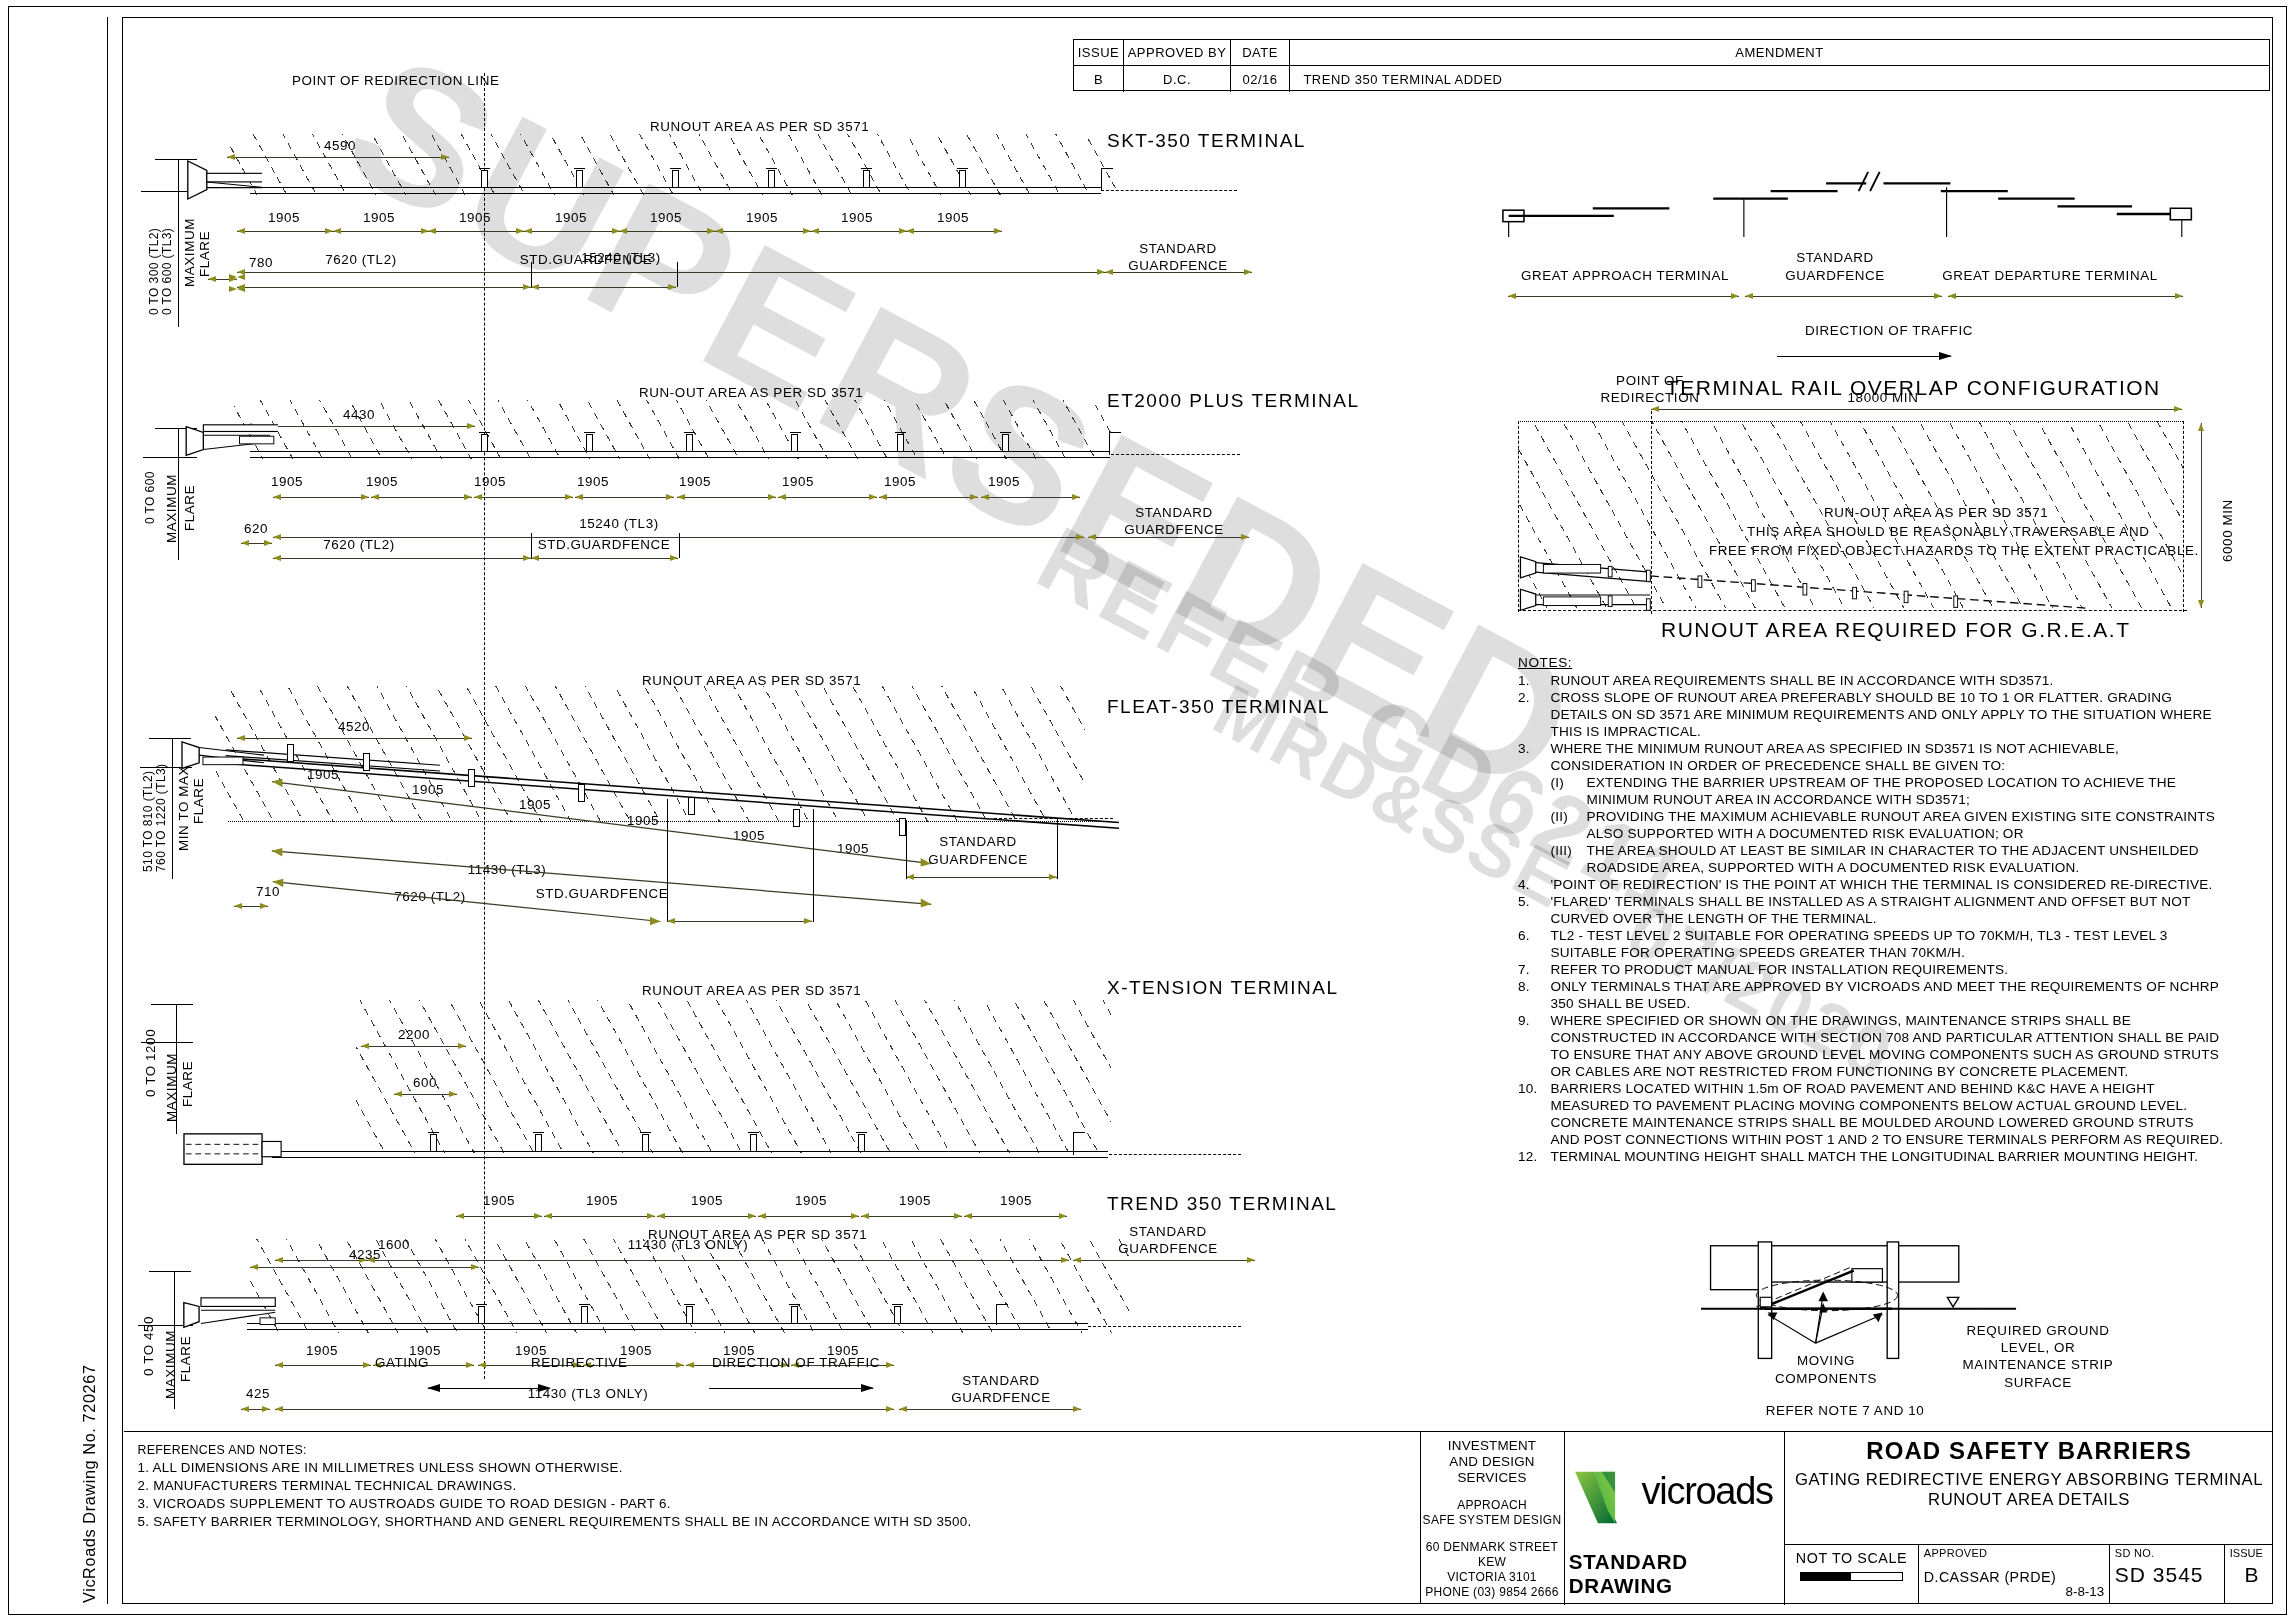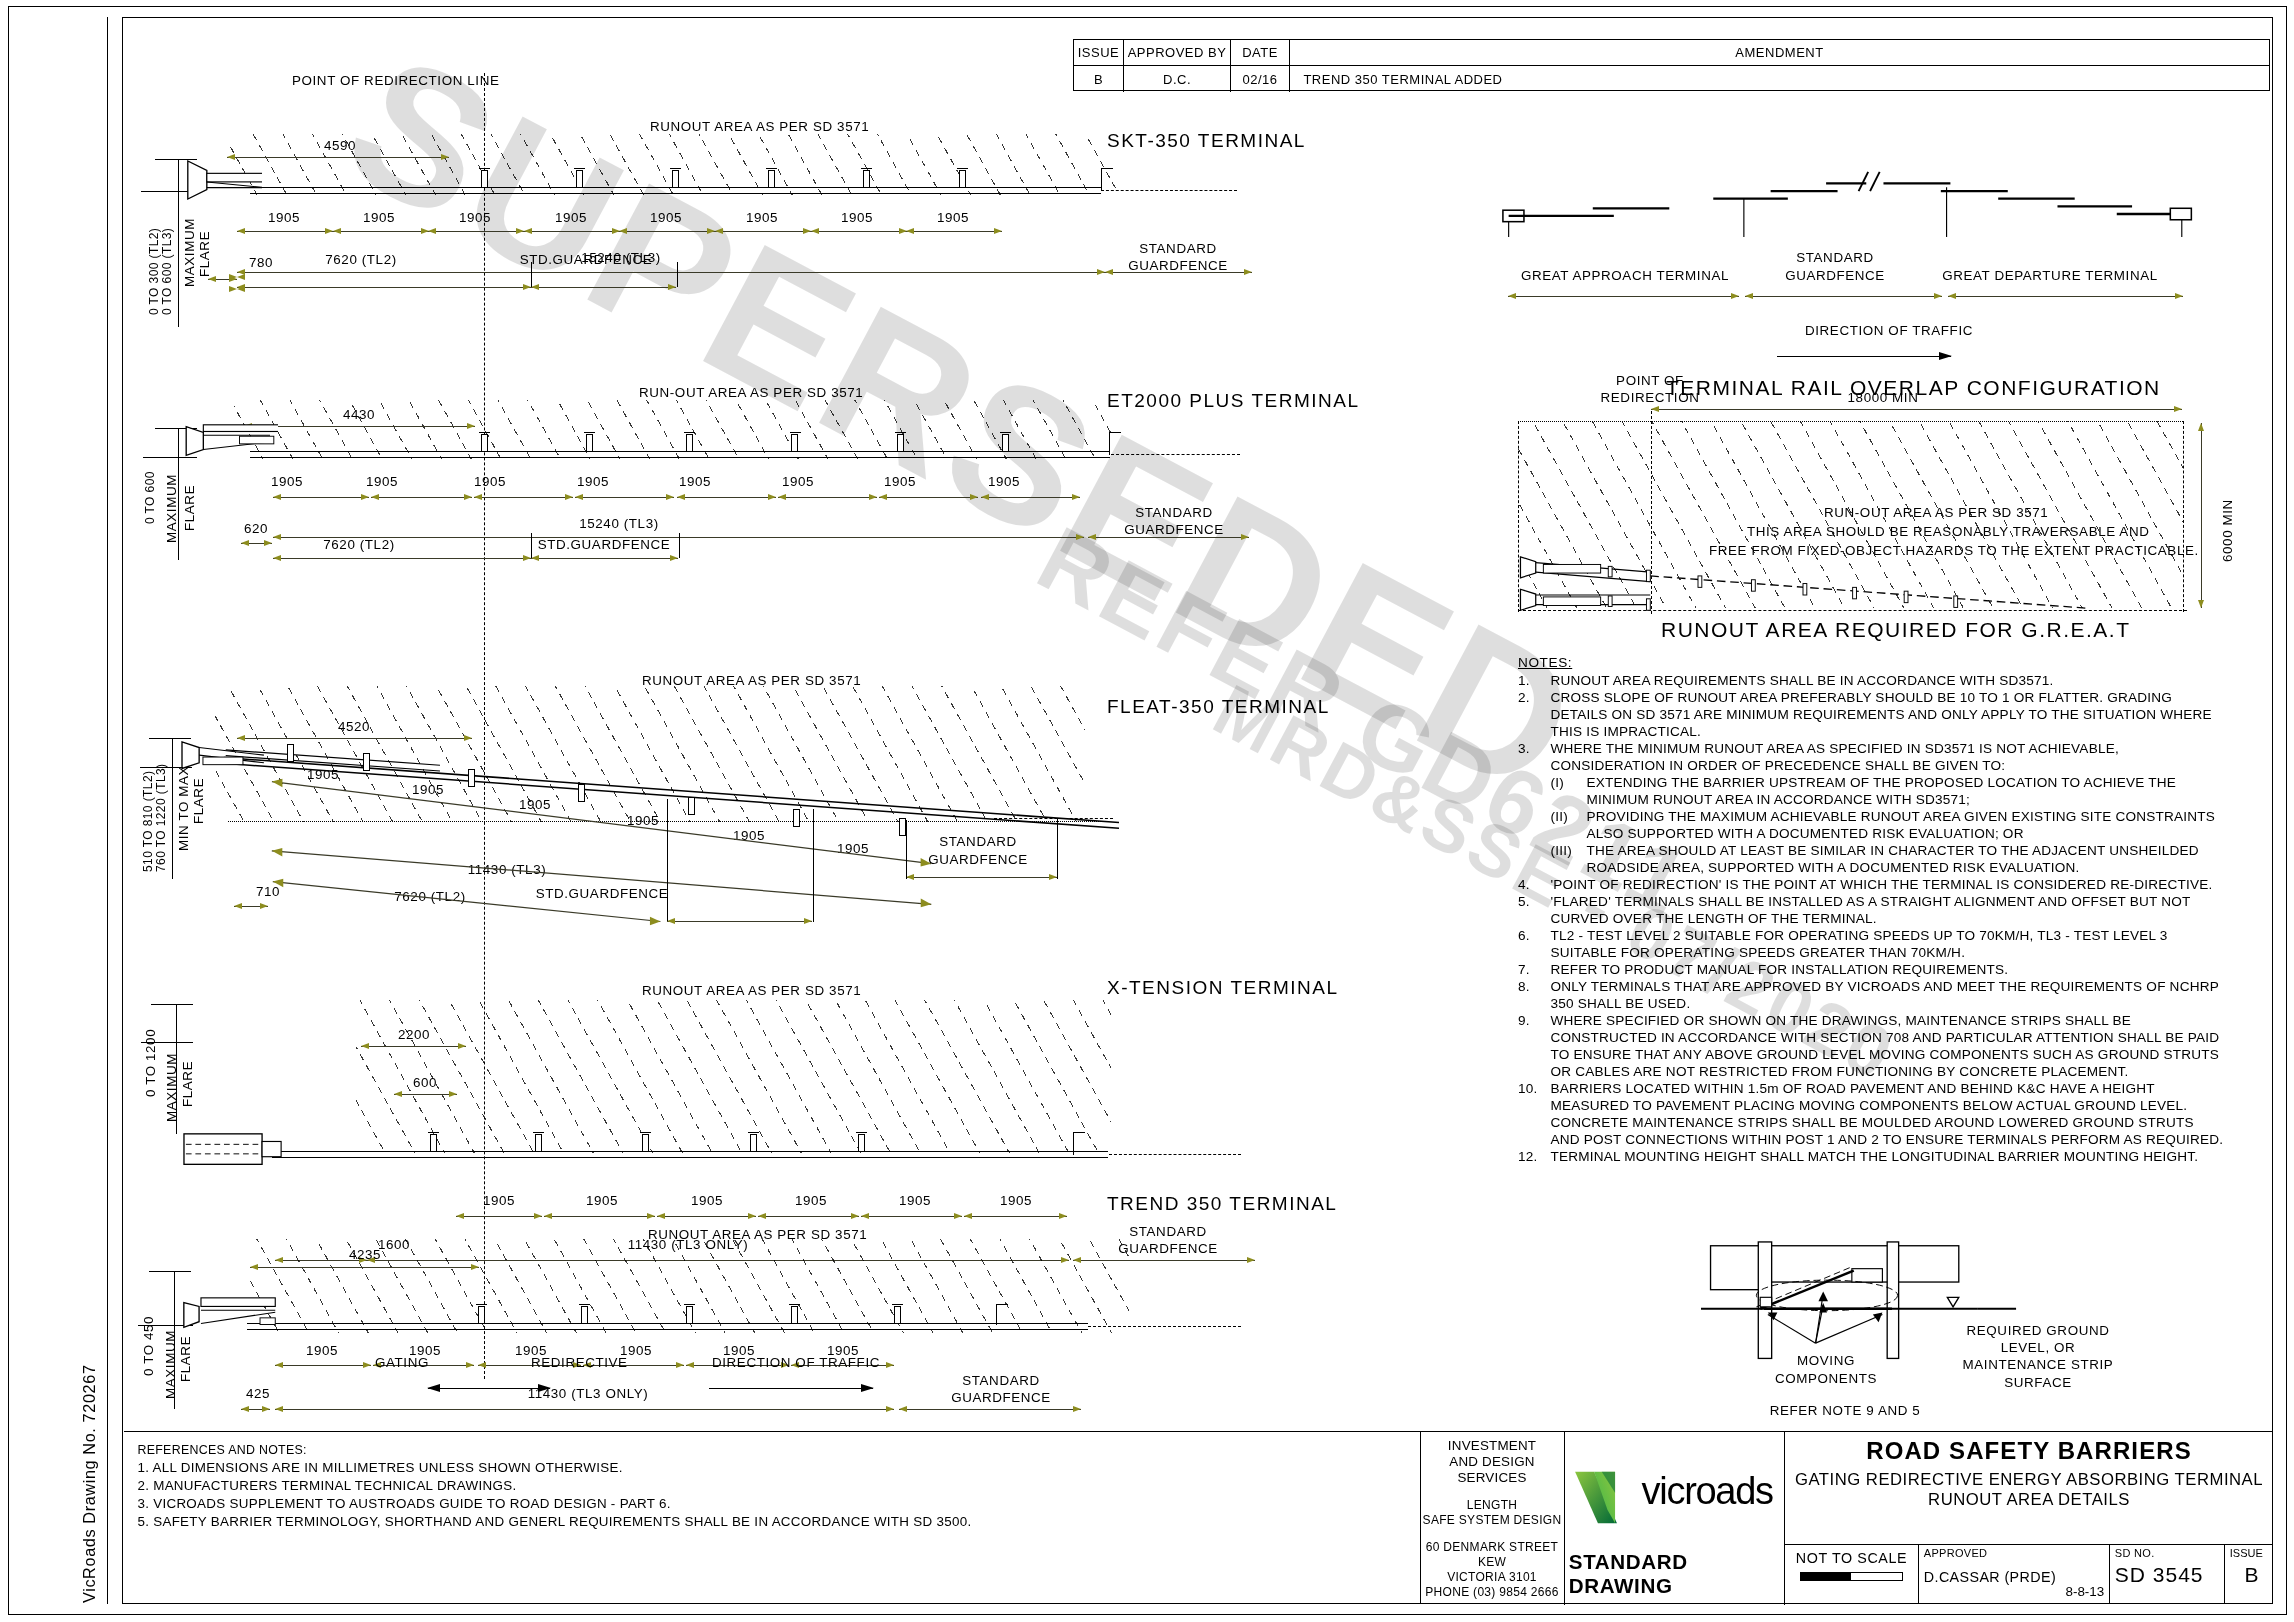--- a/index.html
+++ b/index.html
@@ -878,39 +878,39 @@
       <polygon points="128,56 123,66 133,66" fill="#000"></polygon>
       <polygon points="258,62 270,62 264,72" fill="none" stroke="#000" stroke-width="1.4"></polygon>
       <line x1="290" y1="74" x2="330" y2="74" stroke="#000" stroke-width="2"></line>
     </svg>
     <div class="t ctr" style="left:1826px; top:1353px;">MOVING</div>
     <div class="t ctr" style="left:1826px; top:1371px;">COMPONENTS</div>
     <div class="t ctr" style="left:2038px; top:1323px;">REQUIRED GROUND</div>
     <div class="t ctr" style="left:2038px; top:1340px;">LEVEL, OR</div>
     <div class="t ctr" style="left:2038px; top:1357px;">MAINTENANCE STRIP</div>
     <div class="t ctr" style="left:2038px; top:1375px;">SURFACE</div>
-    <div class="t ctr" style="left:1845px; top:1403px;">REFER NOTE 9 AND 5</div>
+    <div class="t ctr" style="left:1845px; top:1403px;">REFER NOTE 7 AND 10</div>
   </div>
 
   <div class="refbox">
     <div class="rh" style="font-size:12.4px;">REFERENCES AND NOTES:</div>
     <div>1. ALL DIMENSIONS ARE IN MILLIMETRES UNLESS SHOWN OTHERWISE.</div>
     <div>2. MANUFACTURERS TERMINAL TECHNICAL DRAWINGS.</div>
     <div>3. VICROADS SUPPLEMENT TO AUSTROADS GUIDE TO ROAD DESIGN - PART 6.</div>
     <div>5. SAFETY BARRIER TERMINOLOGY, SHORTHAND AND GENERL REQUIREMENTS SHALL BE IN ACCORDANCE WITH SD 3500.</div>
   </div>
   <div class="vline" style="left:1420px; top:1431px; height:173px; border-left-width:1.7px;"></div>
 
   <div class="tb">
     <div class="tb-col-ids">
       <div class="l1">INVESTMENT</div>
       <div class="l1">AND DESIGN</div>
       <div class="l1">SERVICES</div>
       <div style="height:11.5px;"></div>
-      <div>LENGTH</div>
+      <div>APPROACH</div>
       <div>SAFE SYSTEM DESIGN</div>
       <div style="height:11.5px;"></div>
       <div>60 DENMARK STREET</div>
       <div>KEW</div>
       <div>VICTORIA 3101</div>
       <div>PHONE (03) 9854 2666</div>
     </div>
 
     <div class="tb-col-logo">
       <div class="vrlogo">

